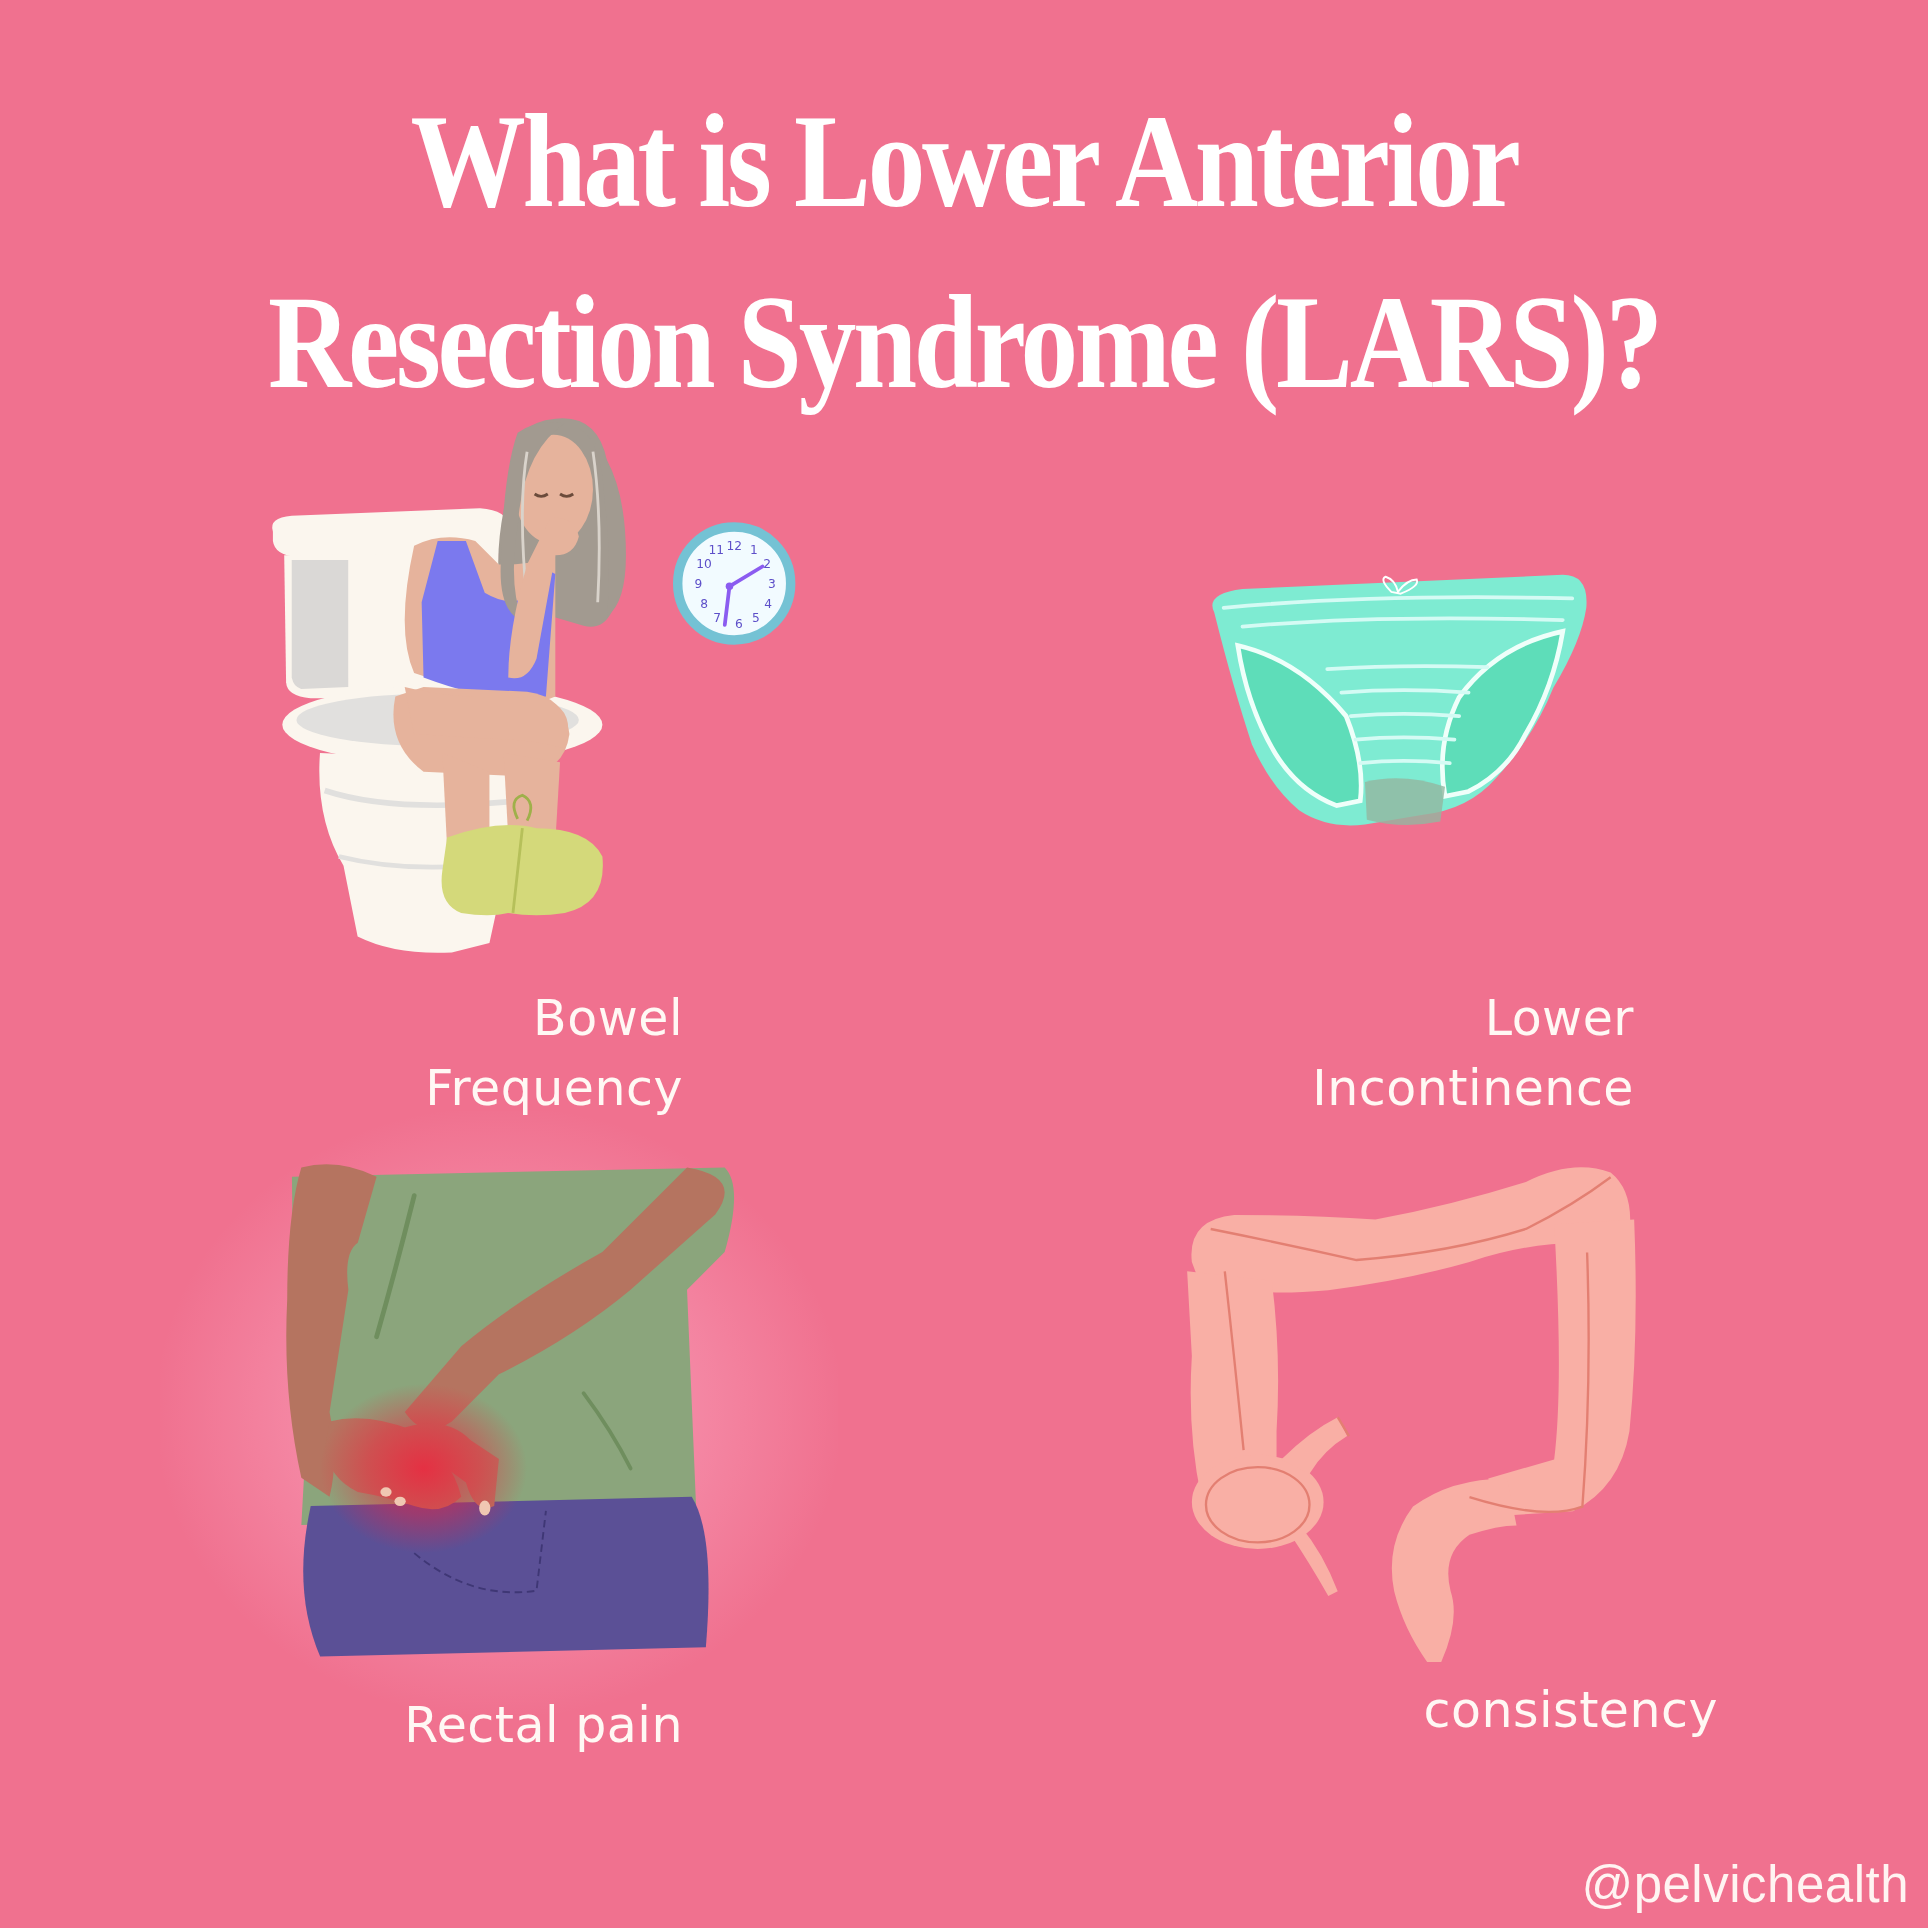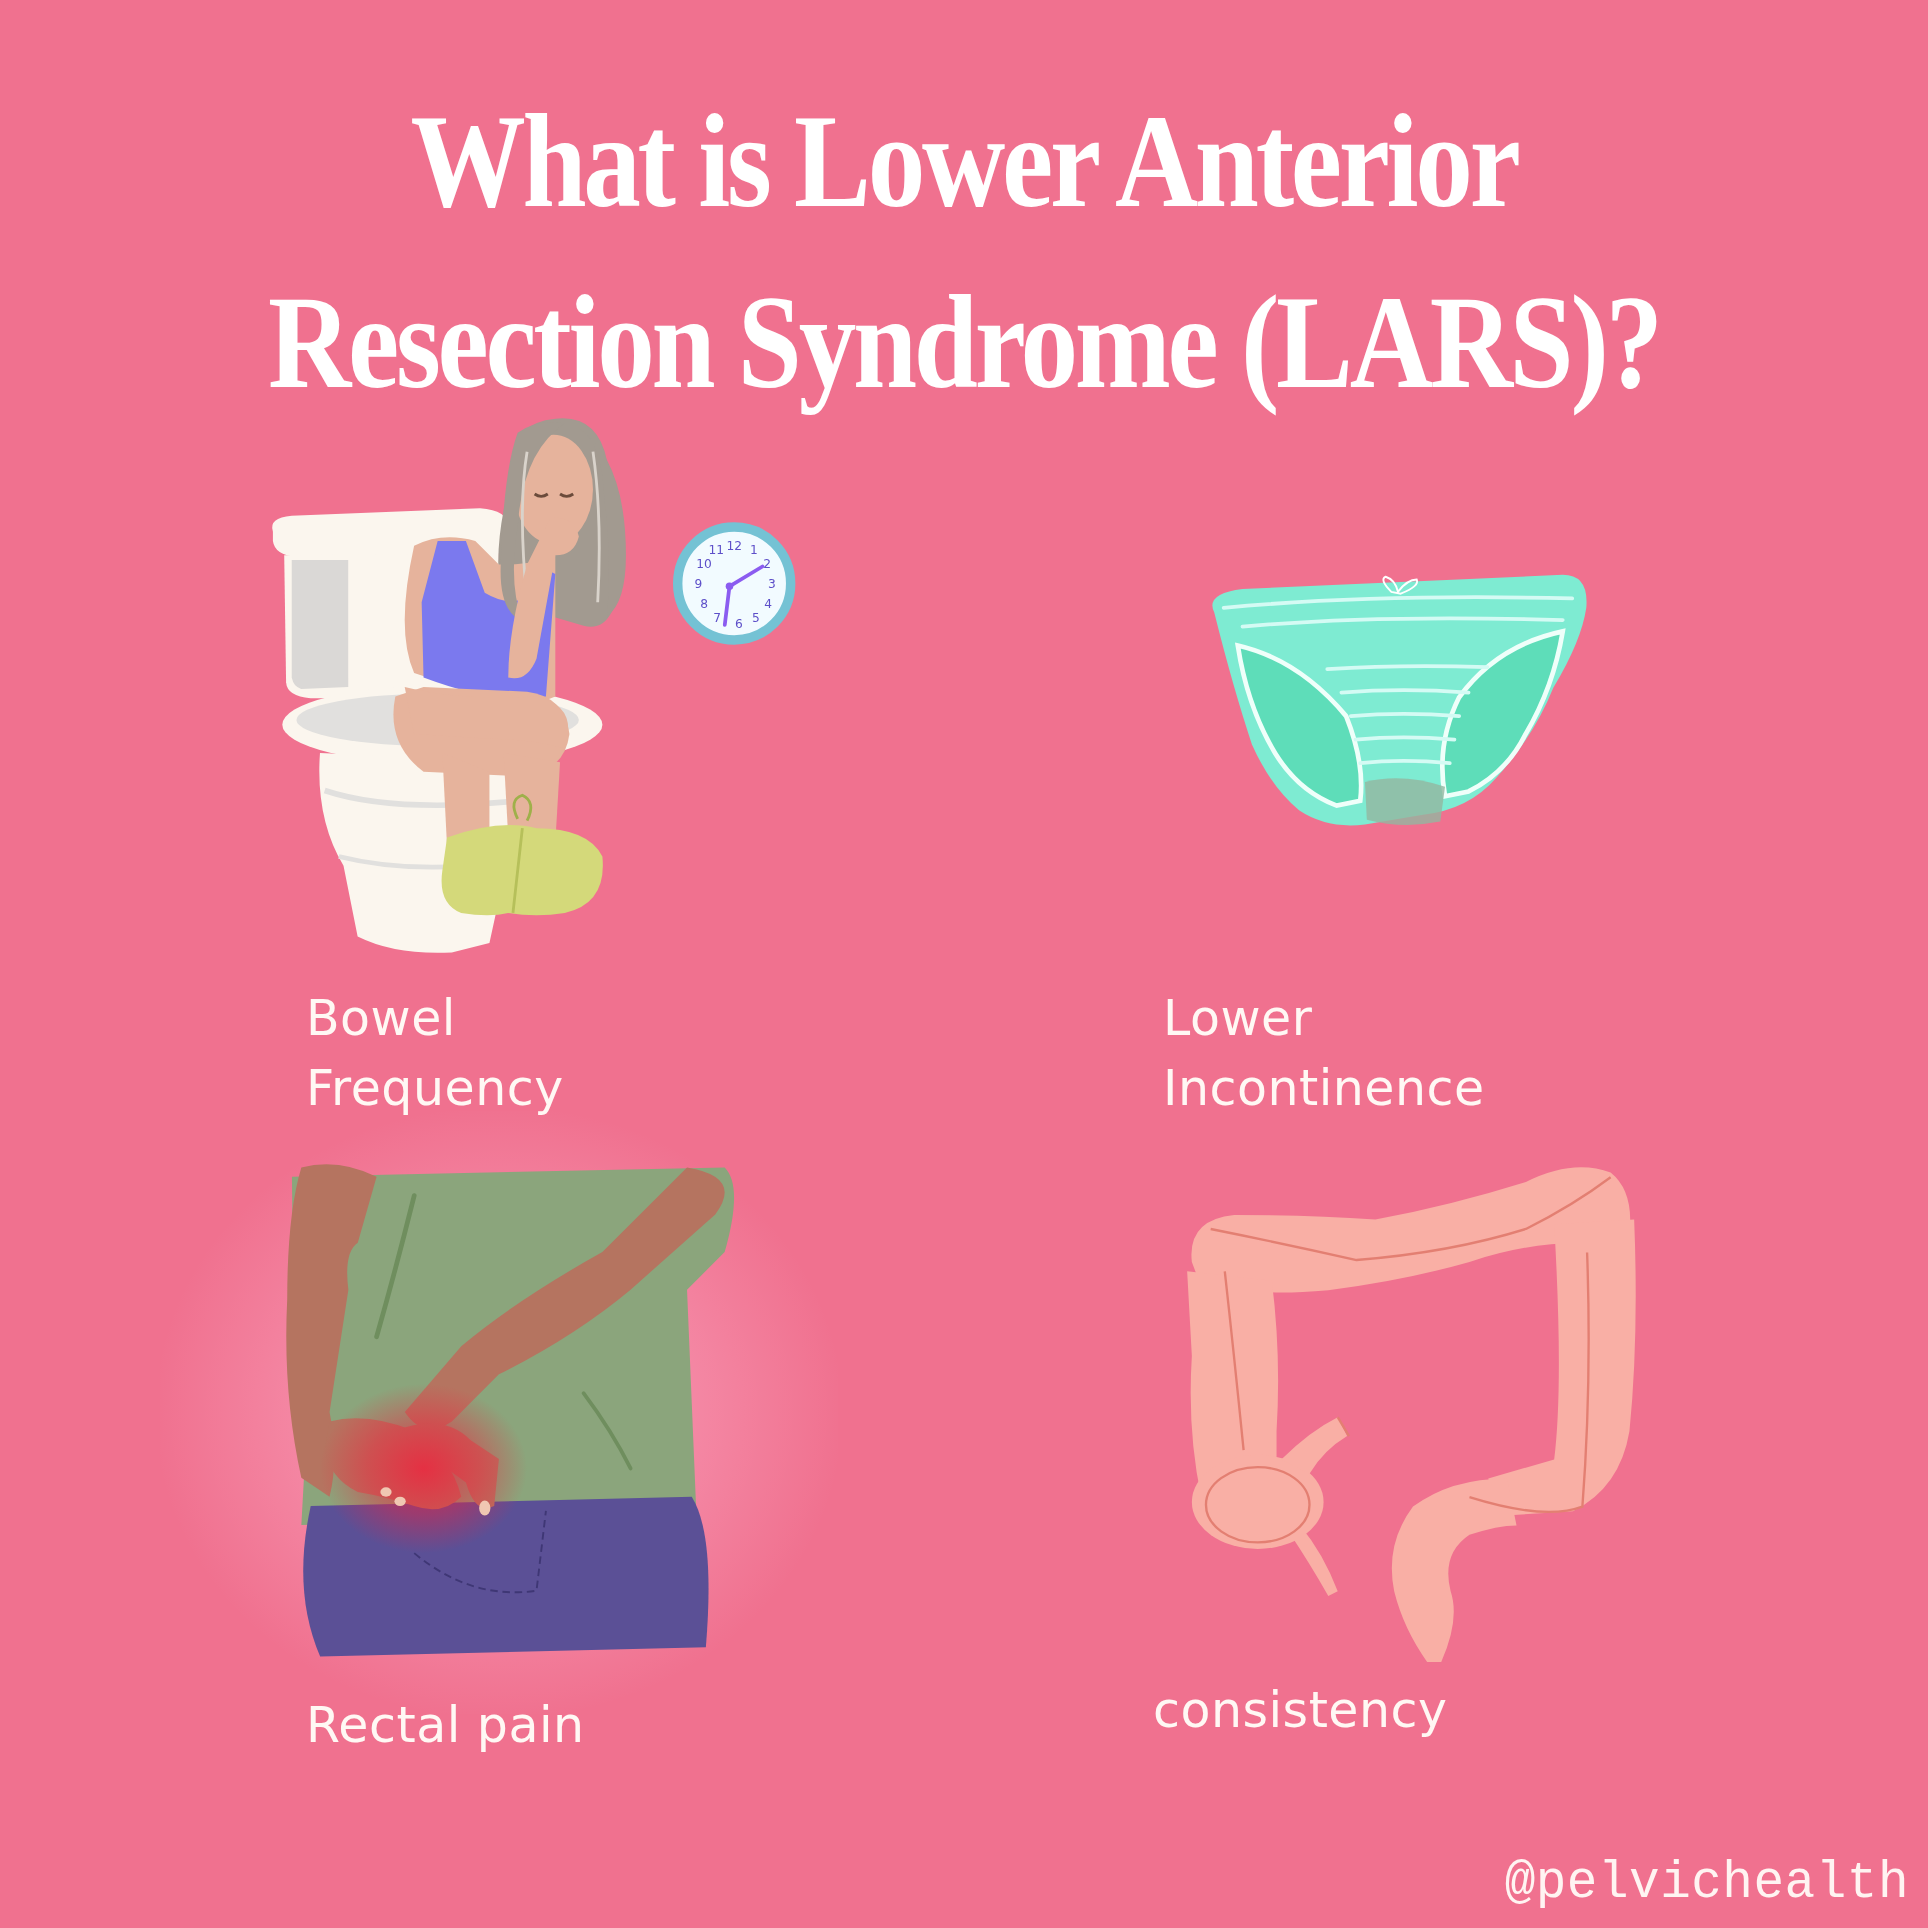--- a/index.html
+++ b/index.html
@@ -14,29 +14,29 @@
     text-align: center; color: #FFFFFF;
     font-family: "Liberation Serif", "DejaVu Serif", serif;
     font-weight: bold; font-size: 134px; line-height: 181px;
     letter-spacing: -3.8px;
     transform: scaleX(0.86);
     transform-origin: center top;
   }
   .title div { white-space: nowrap; }
   .illus { position: absolute; }
   .caption {
-    position: absolute; color: #FFF8F4; text-align: left;
+    position: absolute; color: #FFF8F4; text-align: right;
     font-family: "DejaVu Sans", "Liberation Sans", sans-serif;
     font-size: 49px; line-height: 70px; font-weight: normal;
     letter-spacing: 0.5px;
   }
   .caption div { white-space: nowrap; }
   .watermark {
     position: absolute; right: 19px; top: 1855px;
-    color: #FFF4F2; font-family: Liberation Mono, monospace;
+    color: #FFF4F2; font-family: Liberation Sans, sans-serif;
     font-size: 51px; font-weight: 300; letter-spacing: 0.5px; text-align: right;
   }
   .glow {
     position: absolute; left: 160px; top: 1111px; width: 678px; height: 603px;
     background: radial-gradient(ellipse at 50% 50%, rgba(255,200,225,0.55) 0%, rgba(255,190,215,0.25) 45%, rgba(240,113,143,0) 72%);
   }
 </style>
 </head>
 <body>
 

